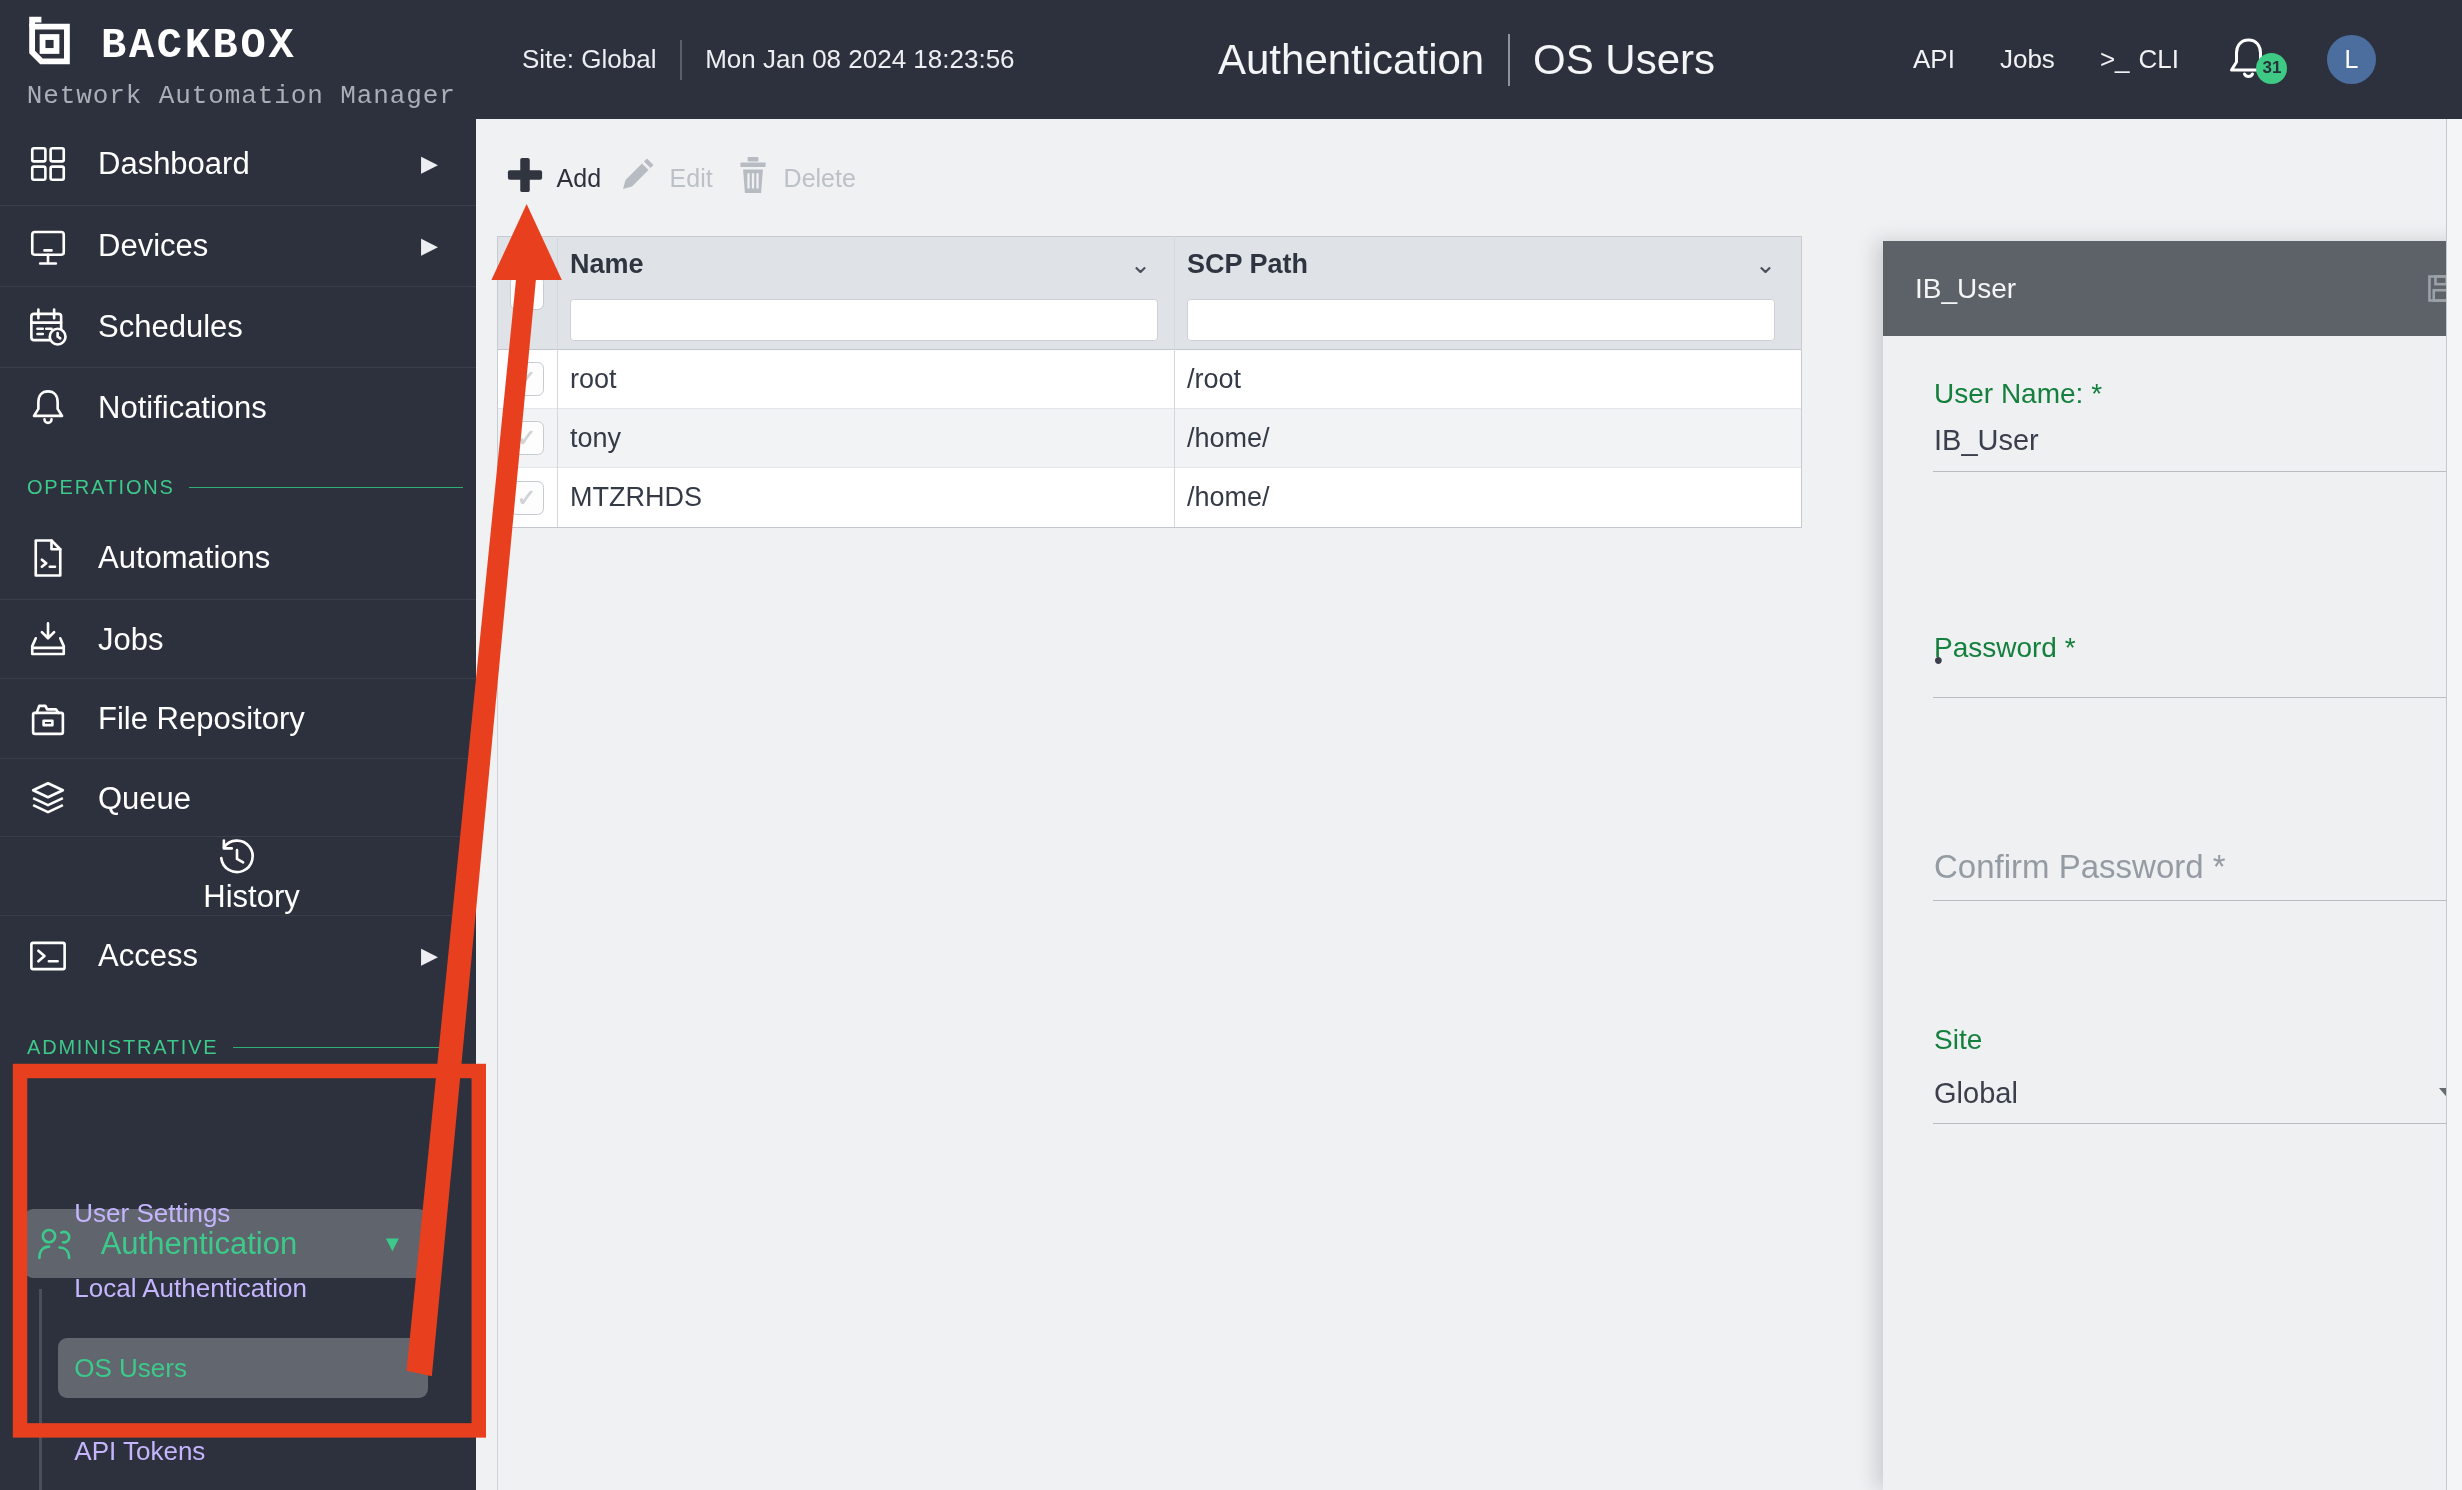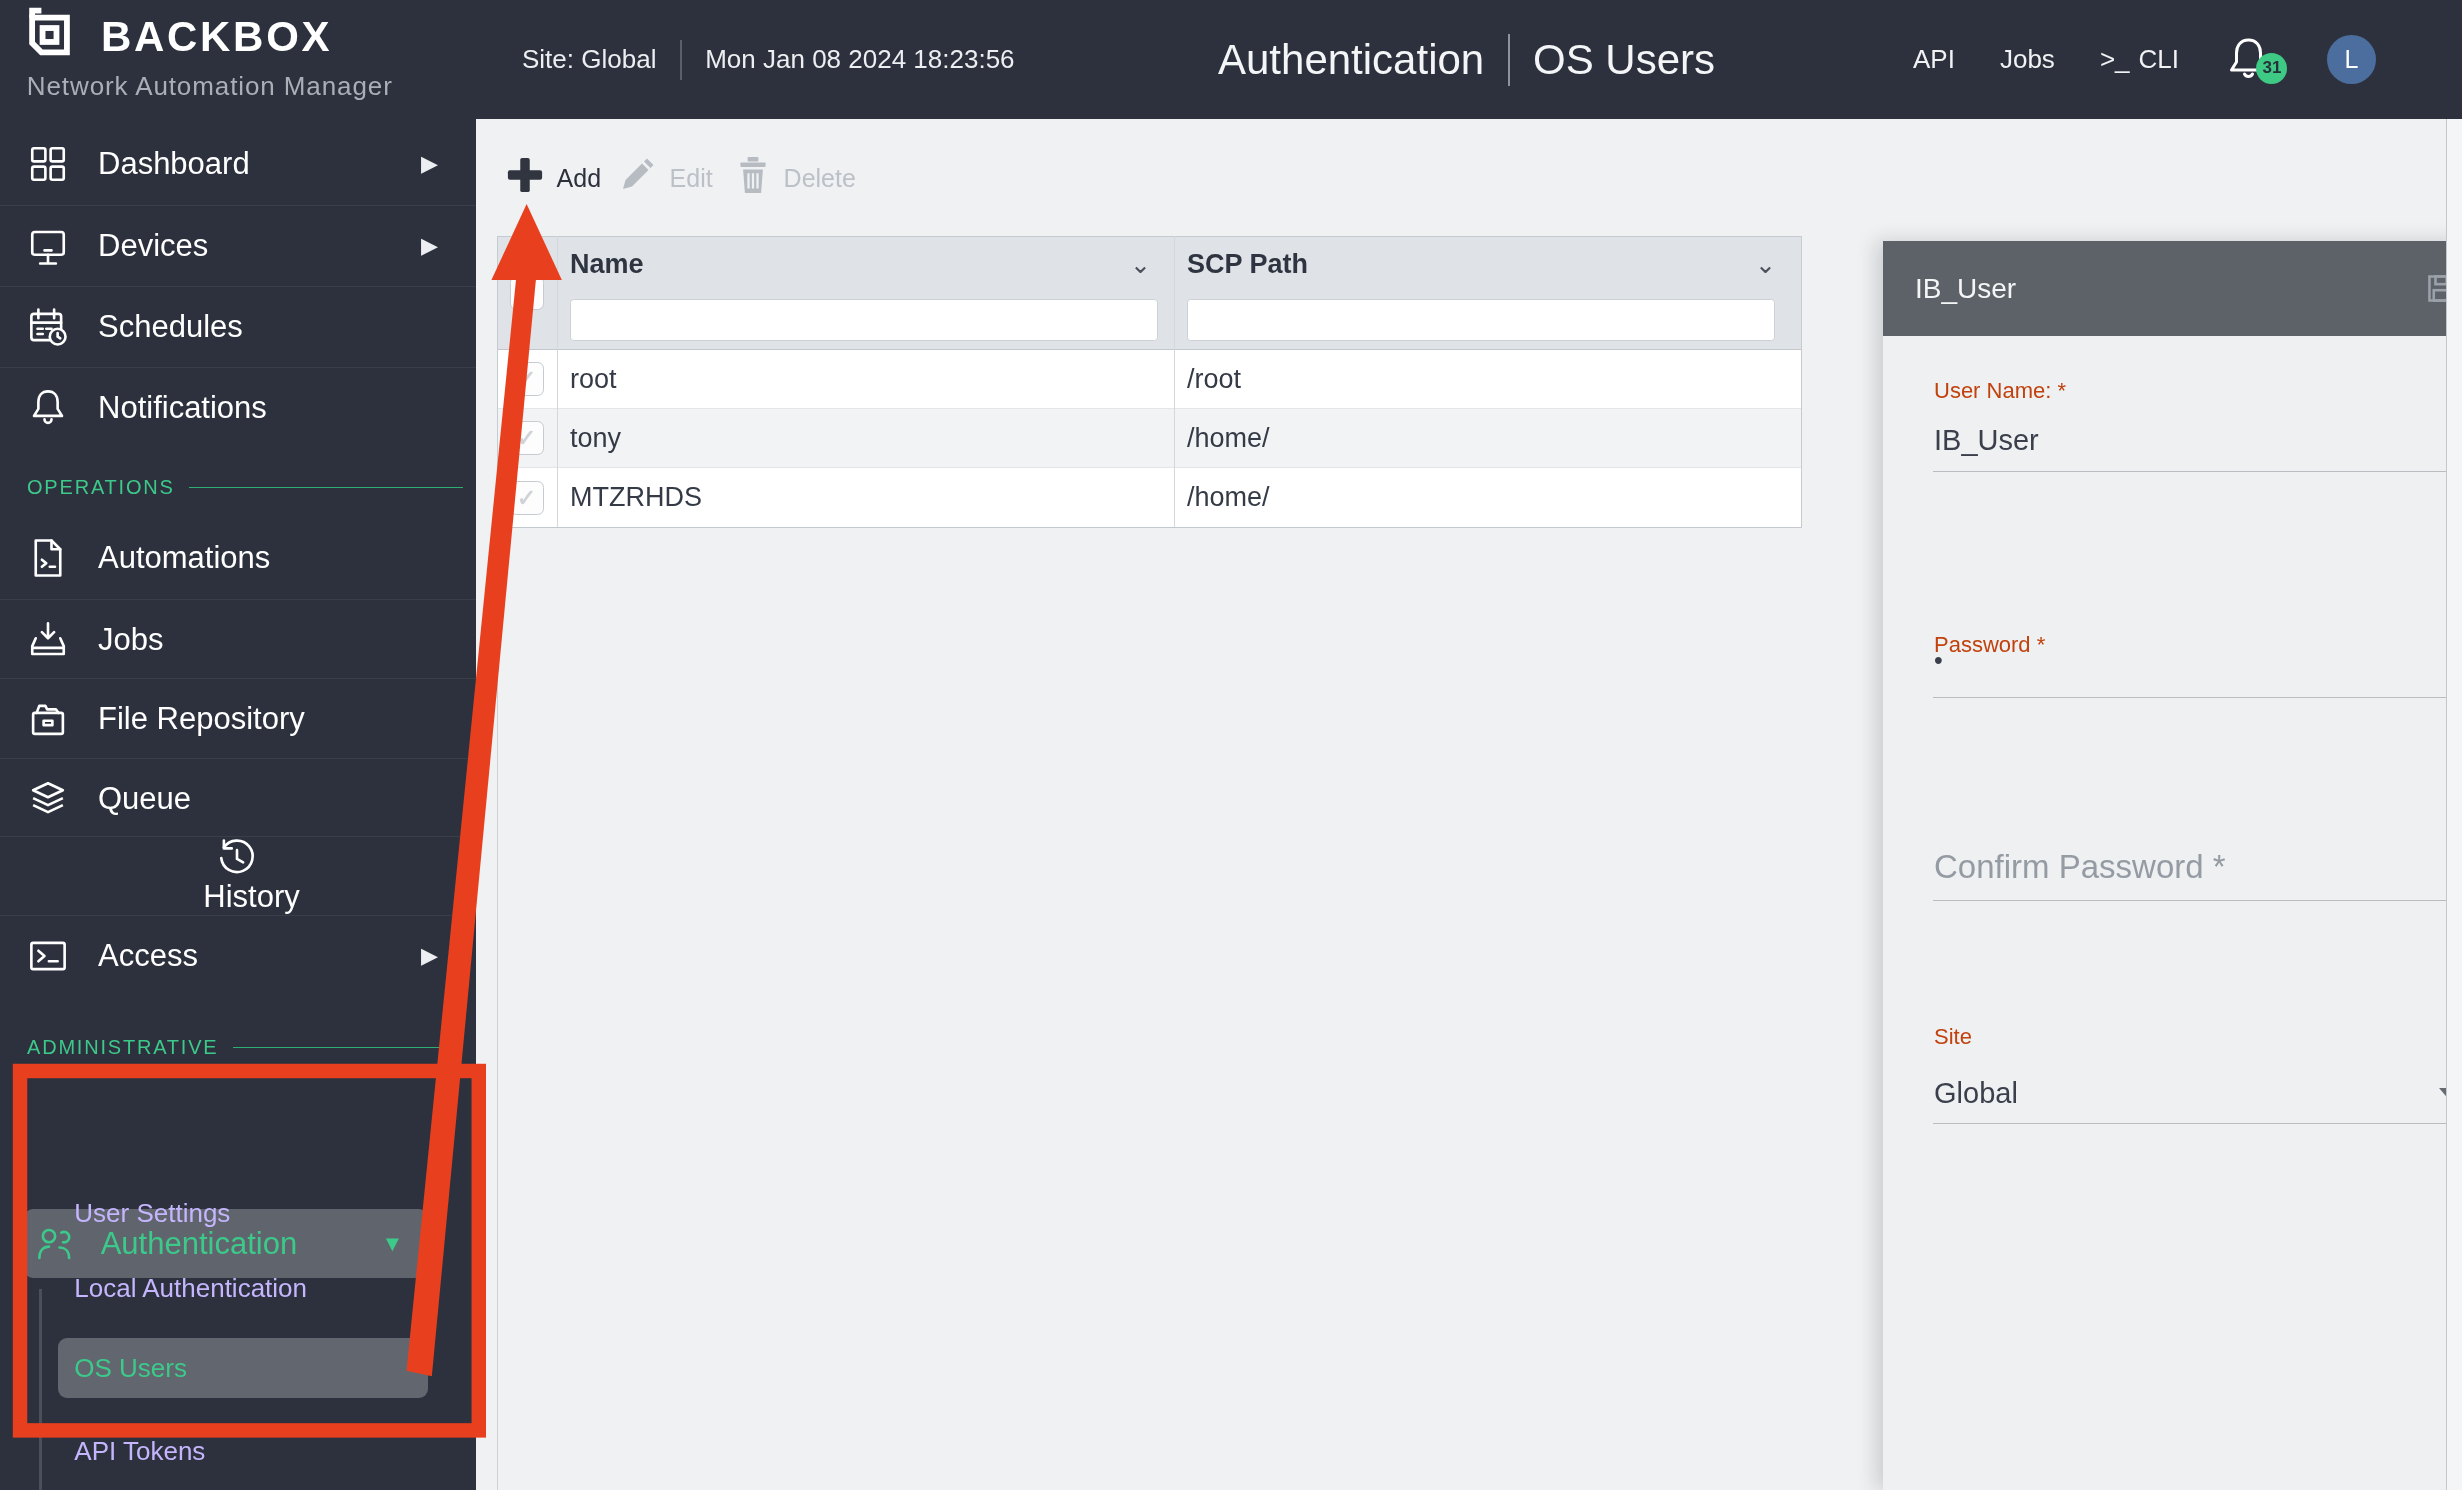--- a/index.html
+++ b/index.html
@@ -3,21 +3,21 @@
 <meta charset="utf-8">
 <style>
   * { margin:0; padding:0; box-sizing:border-box; }
   html,body { width:2462px; height:1490px; overflow:hidden; background:#f0f1f3;
               font-family:"Liberation Sans", sans-serif; }
   .screen { position:relative; width:2462px; height:1490px; background:#f0f1f3; }
 
   
   .topbar { position:absolute; left:0; top:0; width:2462px; height:119px;
             background:#2d313d; color:#fff; z-index:5; }
-  .logo-block { position:absolute; left:25px; top:6px; }
+  .logo-block { position:absolute; left:25px; top:15px;font-family:Liberation Mono, monospace; }
   .logo-row { display:flex; align-items:center; gap:20px; }
   .logo-text { font-size:42px; font-weight:bold; letter-spacing:2.7px; color:#ffffff; }
   .logo-sub { margin-top:3.6px; margin-left:1.8px; font-size:26px; font-weight:300; color:#a9aeb7; letter-spacing:0.9px; }
   .site-block { position:absolute; left:522px; top:0; height:119px; display:flex; align-items:center; gap:23.5px;
                 font-size:26px; color:#eceef1; font-weight:300; }
   .site-divider { width:1.8px; height:40px; background:#5a5f6a; }
   .page-title { position:absolute; left:1218px; top:0; height:119px; display:flex; align-items:center; gap:23.5px;
                 font-size:42px; font-weight:300; color:#f4f5f7; }
   .title-divider { width:1.8px; height:52px; background:#8c939e; }
   .topnav { position:absolute; right:0; top:0; height:119px; display:flex; align-items:center;
@@ -85,21 +85,21 @@
 
   
   .panel { position:absolute; left:1883px; top:241px; width:644px; height:1249px; background:#eef0f2;
            box-shadow:-7.2px 0 18px rgba(40,44,52,0.18); z-index:6; }
   .panel-header { position:absolute; left:0; top:0; width:644px; height:95px; background:#5d6269;
                   display:flex; align-items:center; }
   .panel-title { margin-left:32px; font-size:28px; color:#f4f5f6; font-weight:400; }
   .panel-icons { position:absolute; right:22px; top:0; height:95px; display:flex; align-items:center; gap:18px; }
   .save-btn { width:31px; height:31px; cursor:pointer; }
   .close-btn { font-size:36px; font-weight:bold; color:#ffffff; cursor:pointer; line-height:1; }
-  .fld-label { position:absolute; left:51px; font-size:22px; color:#c2410c; }
+  .fld-label { position:absolute; left:51px; font-size:28px; color:#15803d; }
   .fld-value { position:absolute; left:51px; font-size:29px; color:#3a3f4b; }
   .fld-line  { position:absolute; left:50px; width:544px; height:0.9px; background:#b9bdc2; }
   .fld-big   { position:absolute; left:51px; font-size:33px; color:#959ba3; font-weight:300; }
   .site-caret { position:absolute; left:556px; width:0; height:0;
                 border-left:12.6px solid transparent; border-right:12.6px solid transparent;
                 border-top:14.5px solid #666b72; cursor:pointer; }
 
   
   .vscroll { position:absolute; left:2446px; top:119px; width:16.3px; height:1371px;
              background:#f4f5f7; border-left:1.8px solid #c4c8cd; z-index:7; }

